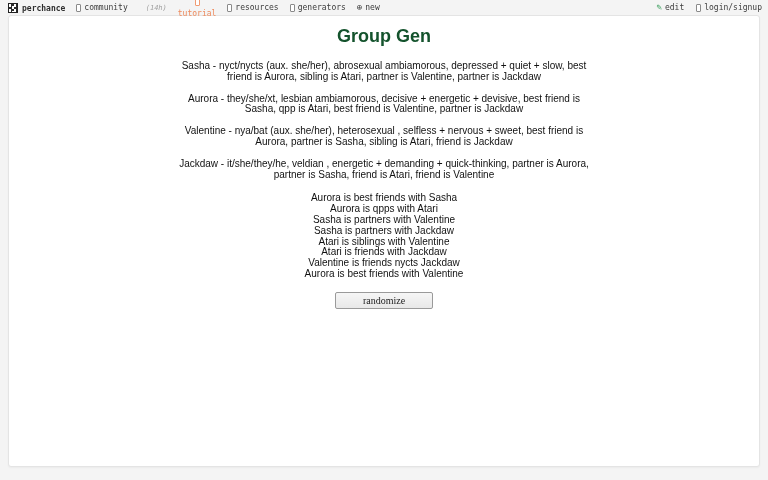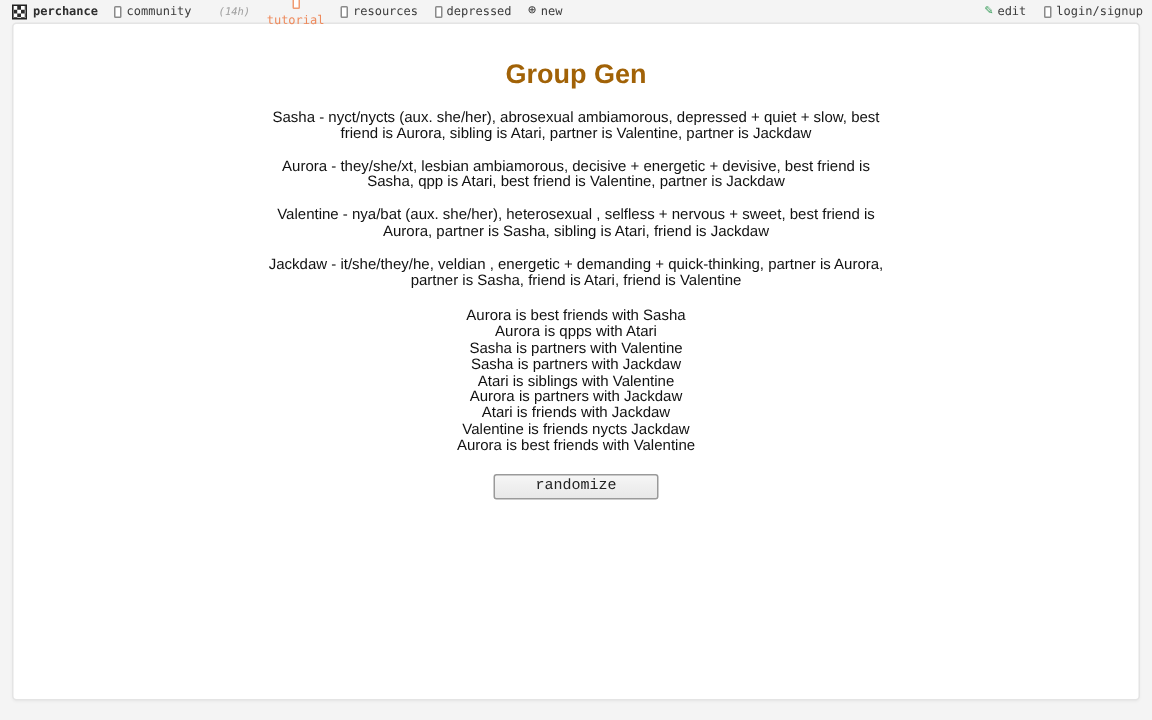--- a/index.html
+++ b/index.html
@@ -25,21 +25,21 @@
   }
   .topbar .left { gap: 11px; }
   .topbar .right { margin-left: auto; gap: 12px; }
   .nav-item {
     display: inline-flex;
     align-items: center;
     gap: 3px;
     cursor: pointer;
     white-space: nowrap;
   }
-  .brand { font-weight: bold; color: #2e2e2e; display: inline-flex; align-items: center; gap: 4px; }
+  .brand { font-weight: bold; color: #2e2e2e; display: inline-flex; align-items: flex-end; gap: 4px; }
   .logo {
     width: 10px; height: 10px;
     border: 1px solid #222;
     background:
       conic-gradient(#2b2b2b 25%, #ffffff 0 50%, #2b2b2b 0 75%, #ffffff 0);
     background-size: 5px 5px;
     display: inline-block;
   }
   .doc-icon {
     width: 5px; height: 8px;
@@ -60,37 +60,37 @@
     background: #ffffff;
     border: 1px solid #e4e4e4;
     border-radius: 3px;
     box-shadow: 0 1px 2px rgba(0,0,0,0.04);
     overflow: hidden;
   }
   .page-title {
     text-align: center;
     font-size: 18px;
     font-weight: bold;
-    color: #a16207;
-    margin-top: 23px;
+    color: #14532d;
+    margin-top: 10px;
   }
   .gen-output {
     width: 412px;
     margin: 14px auto 0;
     text-align: center;
     font-size: 10px;
     line-height: 10.8px;
     color: #111;
   }
   .char-para { margin-bottom: 11px; }
   .rel-list { margin-top: 13px; }
   .rel-line { line-height: 10.8px; }
   .btn-row { text-align: center; margin-top: 12px; }
   .randomize-btn {
-    font-family: Liberation Mono, monospace;
+    font-family: Liberation Serif, serif;
     font-size: 10px;
     color: #222;
     background: linear-gradient(#f6f6f6, #e8e8e8);
     border: 1px solid #9a9a9a;
     border-radius: 2px;
     padding: 2px 27px;
     cursor: pointer;
   }
 </style>
 </head>
@@ -110,21 +110,21 @@
     <span class="nav-item tutorial-link">
       <span class="doc-icon orange"></span>
       <span>tutorial</span>
     </span>
     <span class="nav-item">
       <span class="doc-icon"></span>
       <span>resources</span>
     </span>
     <span class="nav-item">
       <span class="doc-icon"></span>
-      <span>depressed</span>
+      <span>generators</span>
     </span>
     <span class="nav-item">
       <span class="plus-icon">⊕</span>
       <span>new</span>
     </span>
   </div>
   <div class="right">
     <span class="nav-item">
       <span class="pencil-icon">✎</span>
       <span>edit</span>
@@ -144,21 +144,20 @@
     <p class="char-para">Aurora - they/she/xt, lesbian ambiamorous, decisive + energetic + devisive, best friend is Sasha, qpp is Atari, best friend is Valentine, partner is Jackdaw</p>
     <p class="char-para">Valentine - nya/bat (aux. she/her), heterosexual , selfless + nervous + sweet, best friend is Aurora, partner is Sasha, sibling is Atari, friend is Jackdaw</p>
     <p class="char-para">Jackdaw - it/she/they/he, veldian , energetic + demanding + quick-thinking, partner is Aurora, partner is Sasha, friend is Atari, friend is Valentine</p>
 
     <div class="rel-list">
       <div class="rel-line">Aurora is best friends with Sasha</div>
       <div class="rel-line">Aurora is qpps with Atari</div>
       <div class="rel-line">Sasha is partners with Valentine</div>
       <div class="rel-line">Sasha is partners with Jackdaw</div>
       <div class="rel-line">Atari is siblings with Valentine</div>
-      <div class="rel-line">Aurora is partners with Jackdaw</div>
       <div class="rel-line">Atari is friends with Jackdaw</div>
       <div class="rel-line">Valentine is friends nycts Jackdaw</div>
       <div class="rel-line">Aurora is best friends with Valentine</div>
     </div>
 
     <div class="btn-row">
       <button class="randomize-btn">randomize</button>
     </div>
   </div>
 </div>

